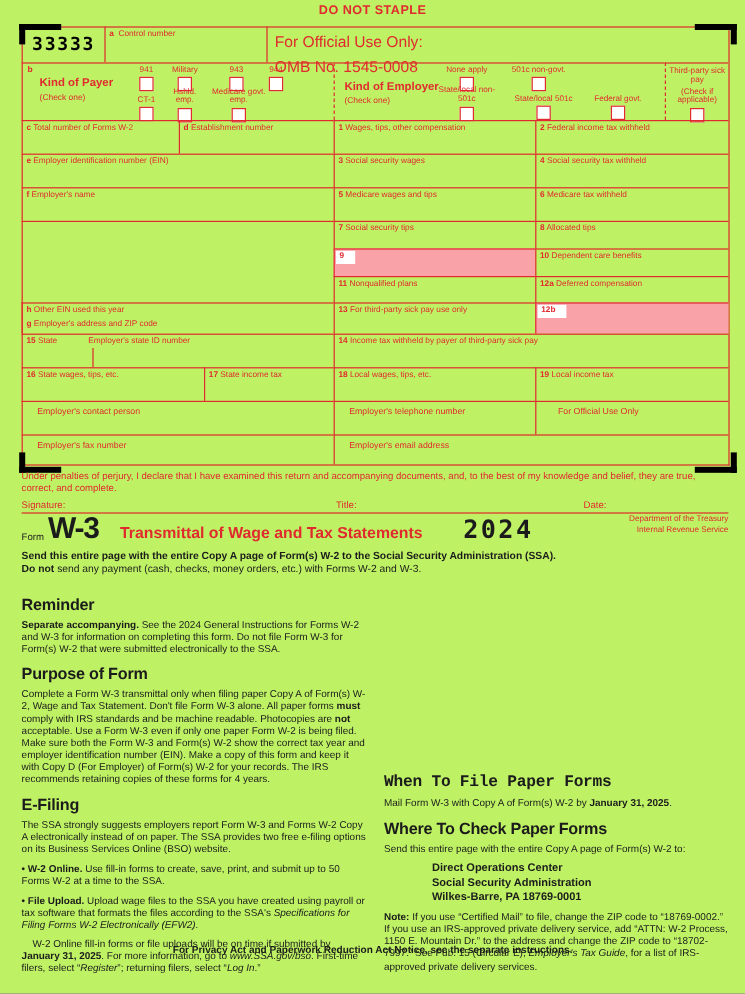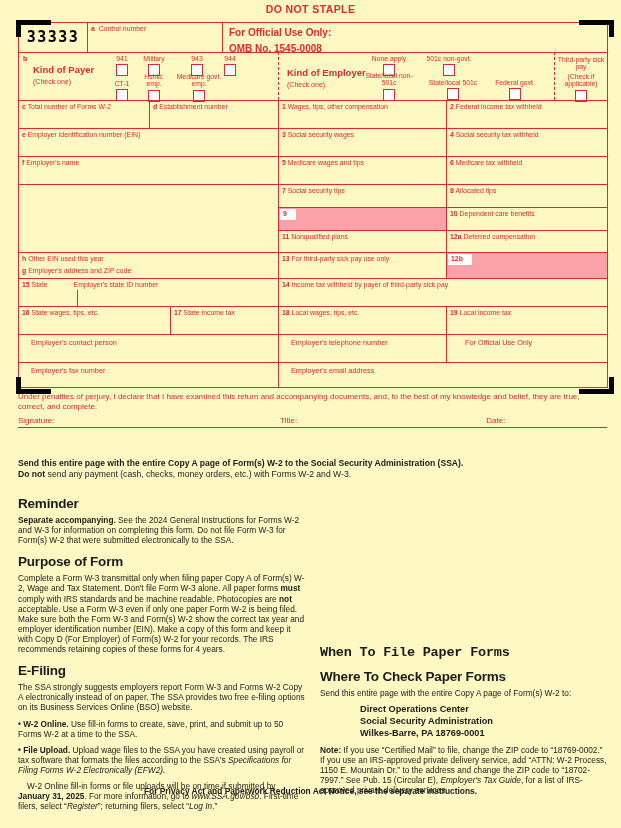--- a/index.html
+++ b/index.html
@@ -2,21 +2,21 @@
 <html><head>
 <meta charset="utf-8">
 <style>
   :root{
     --red:#e02a2e;
     --pink:#f9a2a8;
     --ink:#1b1b1b;
   }
   html,body{margin:0;padding:0;background:#888;}
   .page{
-    position:relative;width:621px;height:828px;background:#fef9c3;
+    position:relative;width:621px;height:828px;background:#bef264;
     font-family:"Liberation Sans",sans-serif;color:var(--ink);
     overflow:hidden;margin:0 auto;
   }
   
   .staple{
     position:absolute;top:3px;left:0;width:100%;text-align:center;
     color:var(--red);font-weight:bold;font-size:10.5px;letter-spacing:.4px;
   }
   
   .grid{
@@ -34,21 +34,21 @@
   .pink{background:var(--pink);}
   .chip{
     position:absolute;left:1px;top:1px;background:#fff;
     font-weight:bold;padding:1px 9px 2px 3px;
   }
   .code{
     display:flex;align-items:center;justify-content:center;height:100%;
     color:#000;font-family:"DejaVu Sans Mono",monospace;
     font-weight:bold;font-size:15px;letter-spacing:1.5px;
   }
-  .official{padding:2px 0 0 6px;font-weight:bold;font-size:10px;line-height:1.6;}
+  .official{padding:2px 0 0 6px;font-weight:normal;font-size:13px;line-height:1.6;}
   
   .opt{position:absolute;text-align:center;}
   .opt .t{font-size:6.8px;line-height:1.08;}
   .cb{width:10px;height:10px;border:1px solid var(--red);margin:2px auto 0;background:#fff;}
   .koP-title{position:absolute;left:14px;top:12px;font-weight:bold;font-size:9.5px;}
   .koP-sub{position:absolute;left:14px;top:25px;font-size:7px;}
   .corner-letter{position:absolute;left:4px;top:2px;font-weight:bold;font-size:7px;}
   .tp-cell{text-align:center;padding-top:3px;}
   .tp-cell .t{font-size:6.8px;line-height:1.1;}
   
@@ -296,20 +296,30 @@
   <div class="corner c-bl"></div>
   <div class="corner c-br"></div>
 
   <div class="perjury">Under penalties of perjury, I declare that I have examined this return and accompanying documents, and, to the best of my knowledge and belief, they are true, correct, and complete.</div>
   <div class="sigrow">
     <span class="seg1"><span>Signature:</span></span>
     <span class="seg2"><span>Title:</span></span>
     <span class="seg3"><span>Date:</span></span>
   </div>
 
+  <div class="titleband">
+    <span class="fw">Form</span>
+    <span class="w3">W-3</span>
+    <span class="ftitle">Transmittal of Wage and Tax Statements</span>
+    <span class="year">2024</span>
+    <span class="dept">
+      <span>Department of the Treasury</span><br>
+      <span>Internal Revenue Service</span>
+    </span>
+  </div>
 
   <div class="shipnotes">
     <div class="b">Send this entire page with the entire Copy A page of Form(s) W-2 to the Social Security Administration (SSA).</div>
     <div><span class="b">Do not</span><span> send any payment (cash, checks, money orders, etc.) with Forms W-2 and W-3.</span></div>
   </div>
 
   <div class="colL">
     <h2>Reminder</h2>
     <p><span class="b">Separate accompanying.</span><span> See the 2024 General Instructions for Forms W-2 and W-3 for information on completing this form. Do not file Form W-3 for Form(s) W-2 that were submitted electronically to the SSA.</span></p>
 
@@ -322,20 +332,21 @@
     <p>The SSA strongly suggests employers report Form W-3 and Forms W-2 Copy A electronically instead of on paper. The SSA provides two free e-filing options on its Business Services Online (BSO) website.</p>
     <p><span class="b">• W-2 Online.</span><span> Use fill-in forms to create, save, print, and submit up to 50 Forms W-2 at a time to the SSA.</span></p>
     <p><span class="b">• File Upload.</span><span> Upload wage files to the SSA you have created using payroll or tax software that formats the files according to the SSA's </span><span class="i">Specifications for Filing Forms W-2 Electronically (EFW2).</span></p>
     <p class="indent">
       <span>W-2 Online fill-in forms or file uploads will be on time if submitted by </span><span class="b">January 31, 2025</span><span>. For more information, go to </span><span class="i">www.SSA.gov/bso</span><span>. First-time filers, select “</span><span class="i">Register</span><span>”; returning filers, select “</span><span class="i">Log In</span><span>.”</span>
     </p>
   </div>
 
   <div class="colR">
     <h2>When To File Paper Forms</h2>
+    <p><span>Mail Form W-3 with Copy A of Form(s) W-2 by </span><span class="b">January 31, 2025</span><span>.</span></p>
 
     <h2>Where To Check Paper Forms</h2>
     <p>Send this entire page with the entire Copy A page of Form(s) W-2 to:</p>
     <div class="addr">
       <div>Direct Operations Center</div>
       <div>Social Security Administration</div>
       <div>Wilkes-Barre, PA 18769-0001</div>
     </div>
     <p><span class="b">Note:</span><span> If you use “Certified Mail” to file, change the ZIP code to “18769-0002.” If you use an IRS-approved private delivery service, add “ATTN: W-2 Process, 1150 E. Mountain Dr.” to the address and change the ZIP code to “18702-7997.” See Pub. 15 (Circular E), </span><span class="i">Employer's Tax Guide</span><span>, for a list of IRS-approved private delivery services.</span></p>
   </div>

